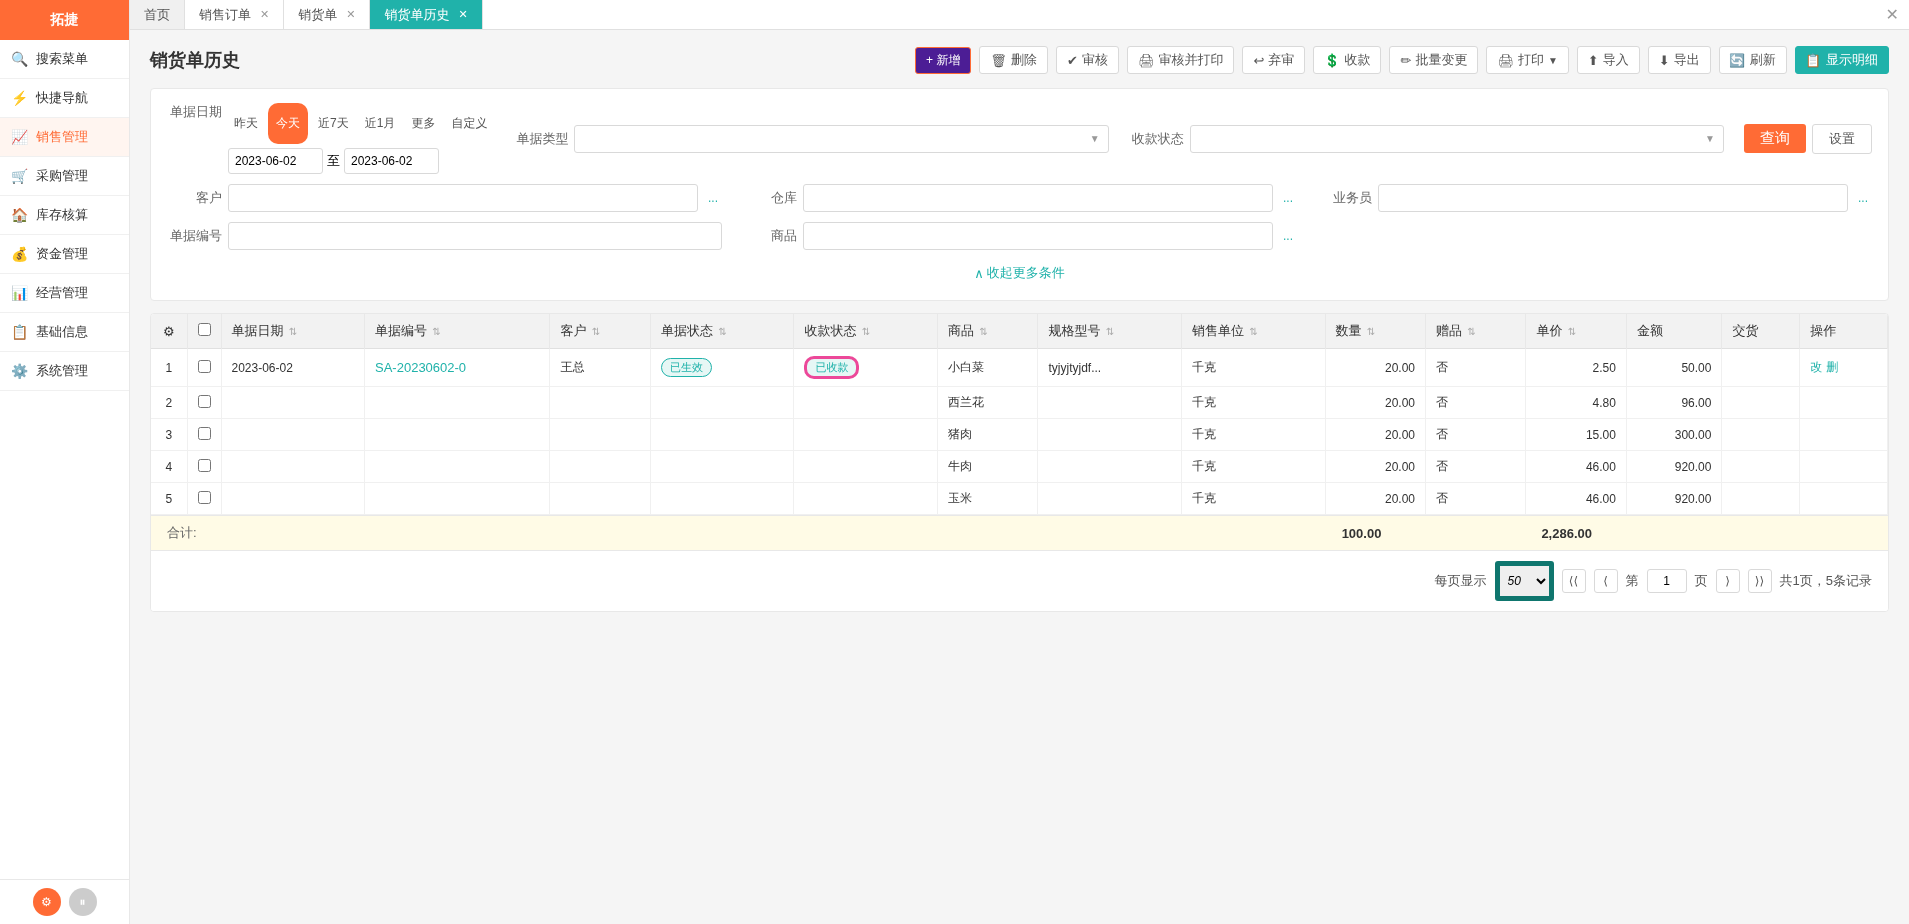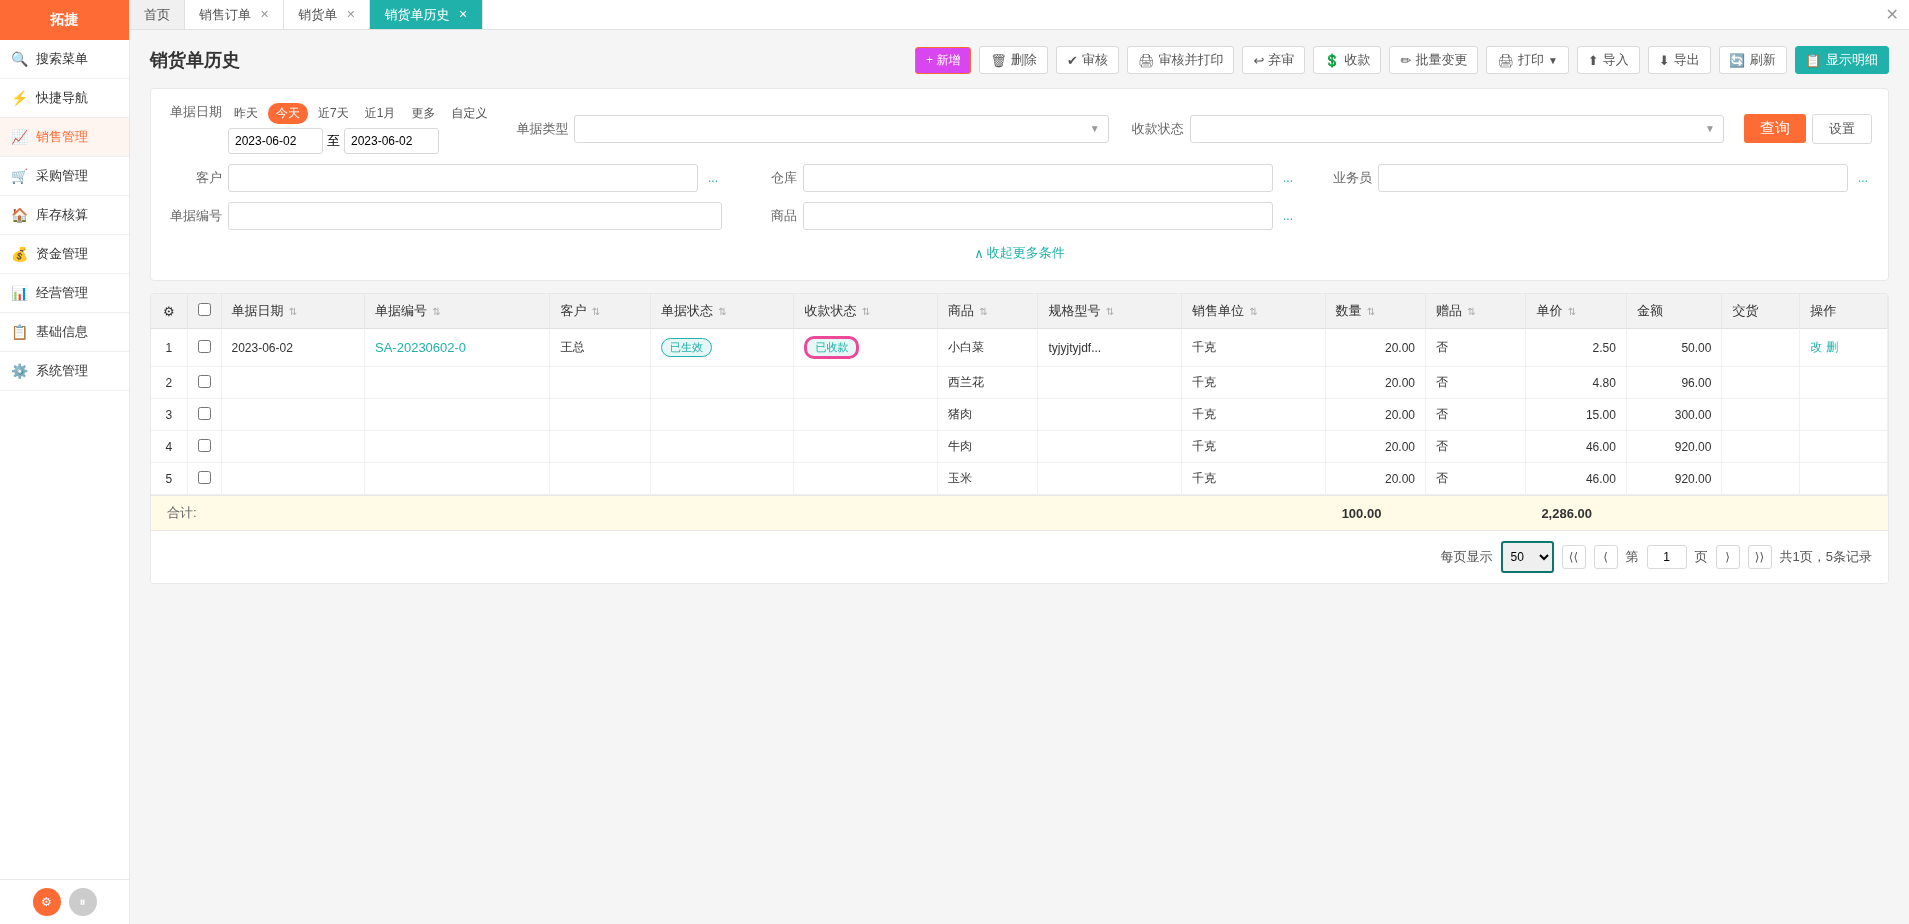--- a/index.html
+++ b/index.html
@@ -128,21 +128,21 @@
       gap: 4px;
       padding: 4px 10px;
       border: 1px solid #d9d9d9;
       background: #fff;
       border-radius: 3px;
       cursor: pointer;
       color: #555;
       font-size: 12px;
       white-space: nowrap;
     }
-    .btn-primary { background: #d946ef; color: #fff; border-color: #ff6b35; }
+    .btn-primary { background: #4c1d95; color: #fff; border-color: #ff6b35; }
     .btn-teal { background: #20b2aa; color: #fff; border-color: #20b2aa; }
 
     
     .filter-panel {
       background: #fff;
       border: 1px solid #e8e8e8;
       border-radius: 4px;
       padding: 14px 16px;
       margin-bottom: 12px;
     }
@@ -205,21 +205,21 @@
       padding: 2px 6px;
       border-radius: 2px;
       cursor: pointer;
       color: #555;
       font-size: 12px;
     }
     .date-shortcut.active {
       background: #ff6b35;
       color: #fff;
       border-radius: 10px;
-      padding: 2px 8px;
+      padding: 12px 8px;
     }
     .date-range-inputs {
       display: flex;
       align-items: center;
       gap: 4px;
       margin-top: 4px;
     }
     .date-input {
       border: 1px solid #d9d9d9;
       border-radius: 3px;
@@ -348,26 +348,27 @@
     }
     .page-input {
       width: 40px; height: 24px;
       border: 1px solid #d9d9d9;
       border-radius: 3px;
       text-align: center;
       font-size: 12px;
       outline: none;
     }
     .page-select {
-      height: 32px;
-      border: 2px solid #0f766e;
+      height: 40px;
+      border: 5px solid #0f766e;
       border-radius: 3px;
       font-size: 12px;
       outline: none;
       padding: 0 4px;
+      font-style: italic;
     }
 
     
     ::-webkit-scrollbar { width: 6px; height: 6px; }
     ::-webkit-scrollbar-track { background: #f0f0f0; }
     ::-webkit-scrollbar-thumb { background: #ccc; border-radius: 3px; }
   </style>
 </head>
 <body>
 

